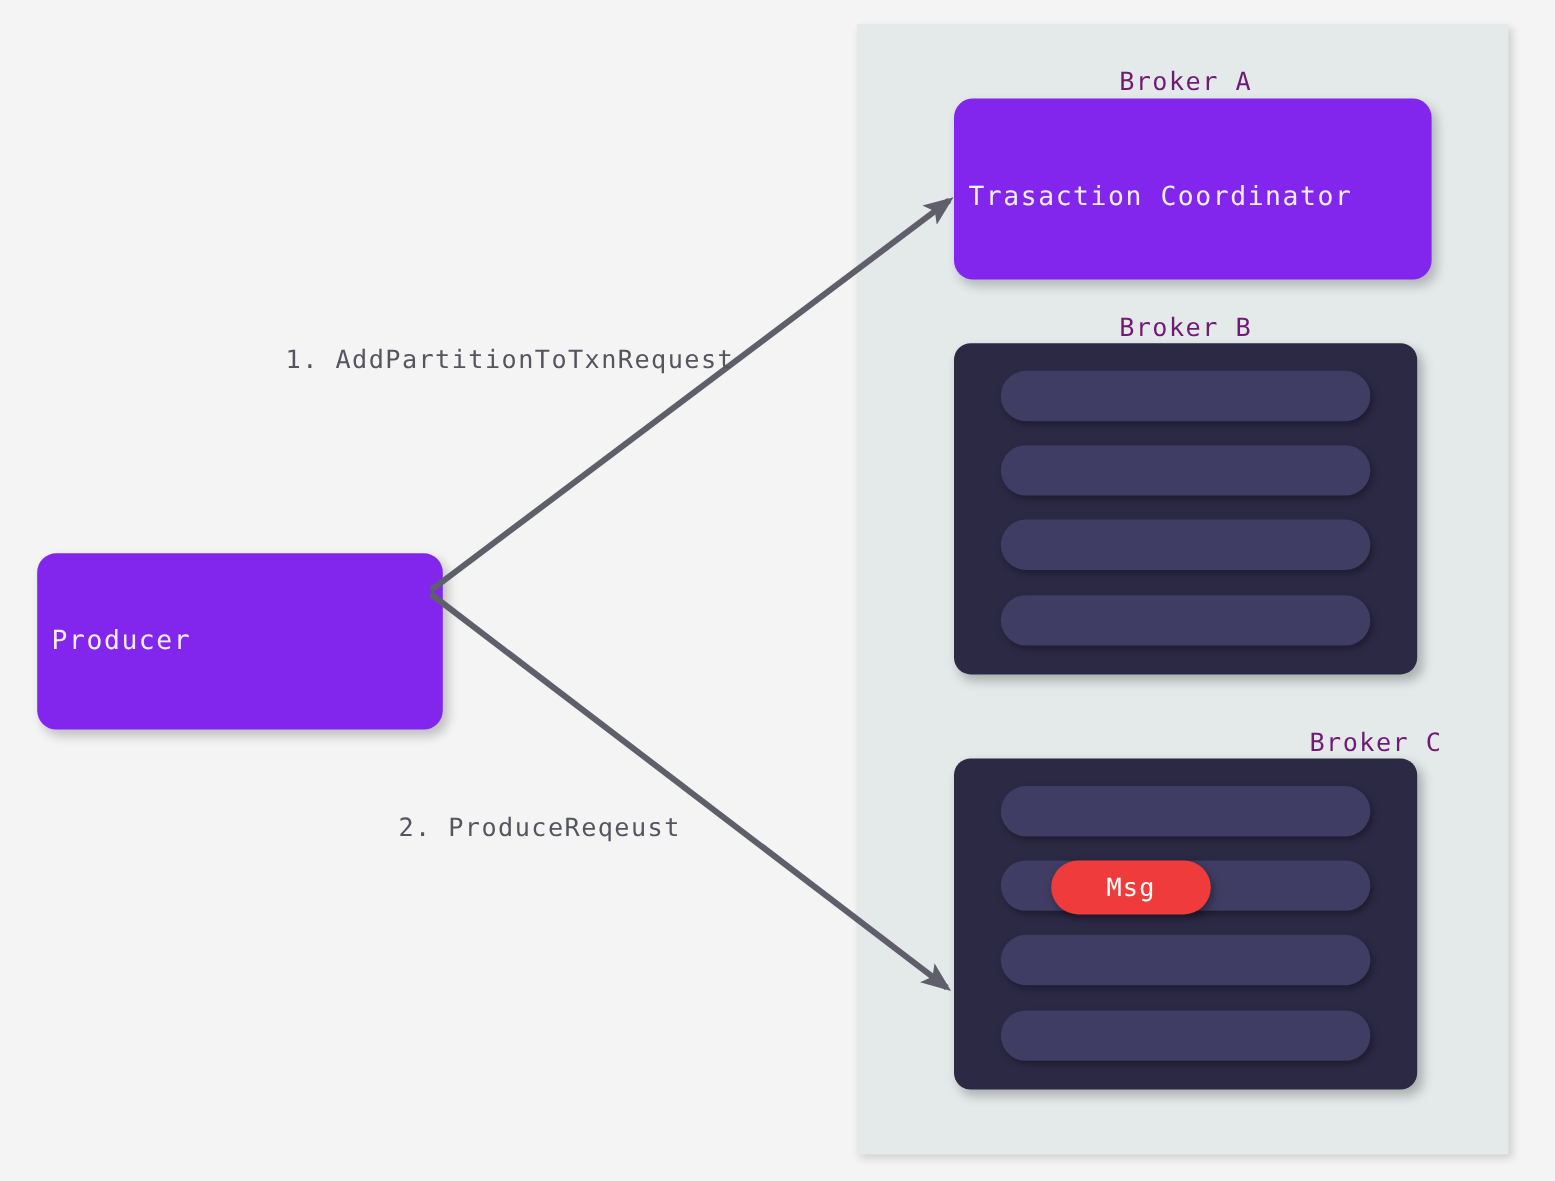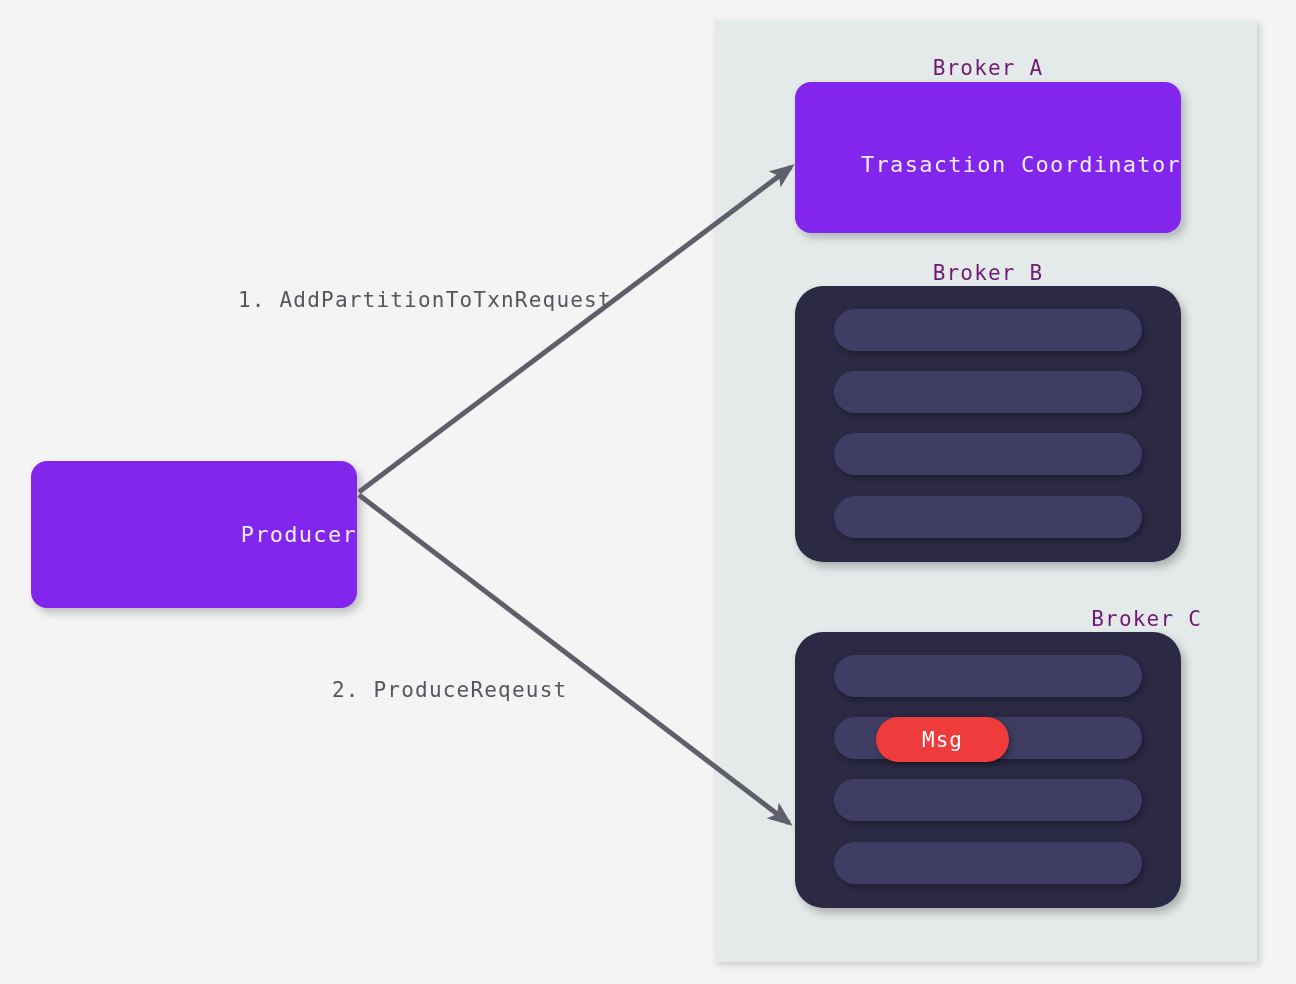--- a/index.html
+++ b/index.html
@@ -42,22 +42,23 @@
   .node-purple {
     position: absolute;
     background: #8226ee;
     border-radius: 16px;
     box-shadow: 4px 5px 9px rgba(0,0,0,0.22);
     color: #f2eef8;
     font-size: 22px;
     letter-spacing: 1.3px;
     display: flex;
     align-items: center;
-    justify-content: flex-end;
+    justify-content: flex-start;
     white-space: nowrap;
+    padding-left: 12px;
   }
   #producer-node {
     left: 31px;
     top: 417px;
     width: 326px;
     height: 147px;
     margin-top: 44px;
   }
   #coordinator-node {
     left: 795px;
@@ -66,21 +67,21 @@
     height: 151px;
   }
   #coordinator-node .node-text { transform: translateY(7px); }
 
   
   .broker-box {
     position: absolute;
     left: 795px;
     width: 386px;
     background: #2c2945;
-    border-radius: 28px;
+    border-radius: 14px;
     box-shadow: 4px 5px 9px rgba(0,0,0,0.25);
   }
   #broker-b-box { top: 286px; height: 276px; }
   #broker-c-box { top: 632px; height: 276px; }
 
   .partition-bar {
     position: absolute;
     left: 39px;
     width: 308px;
     height: 42px;

